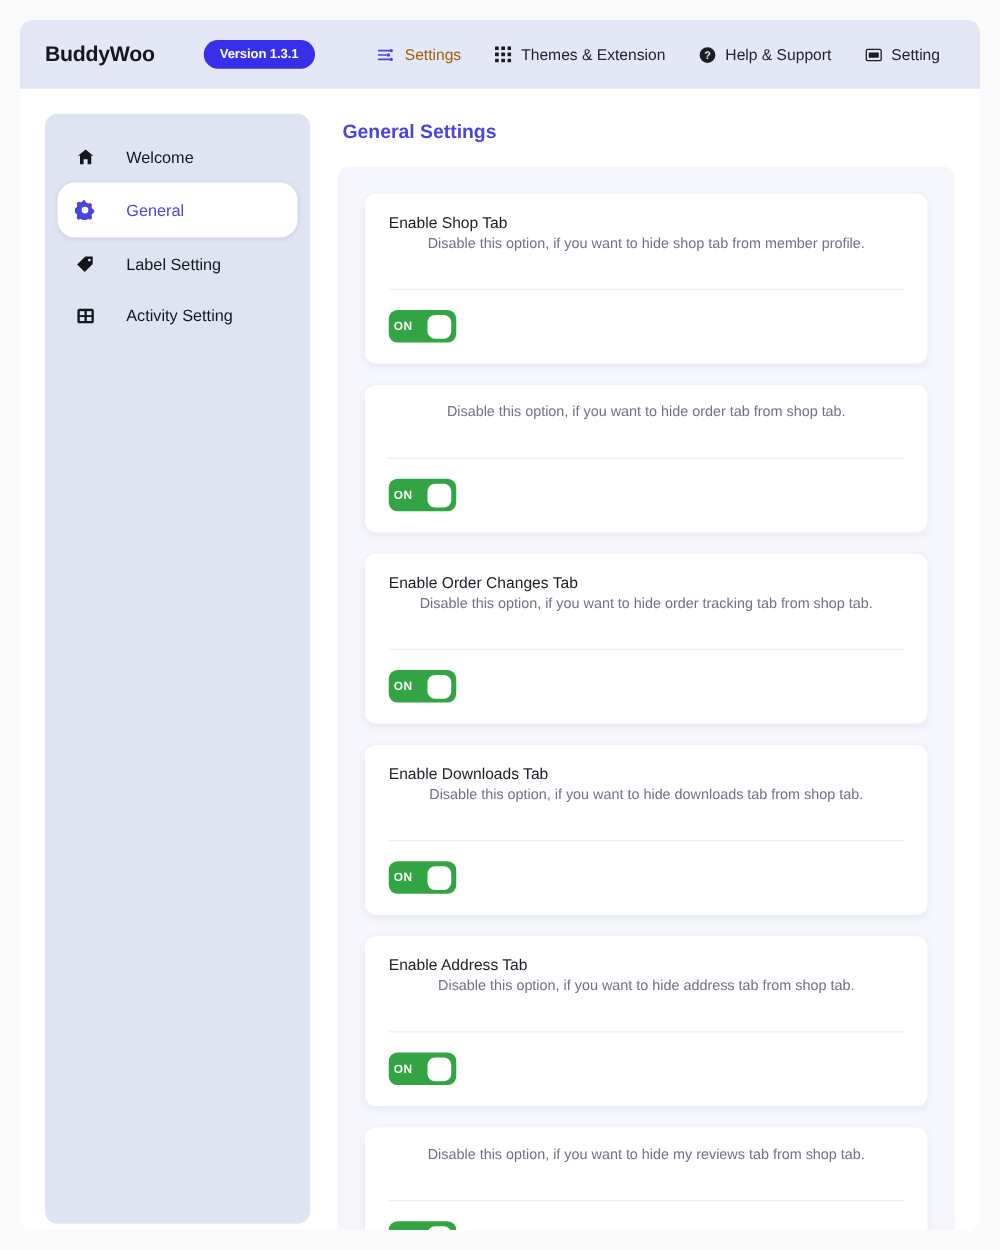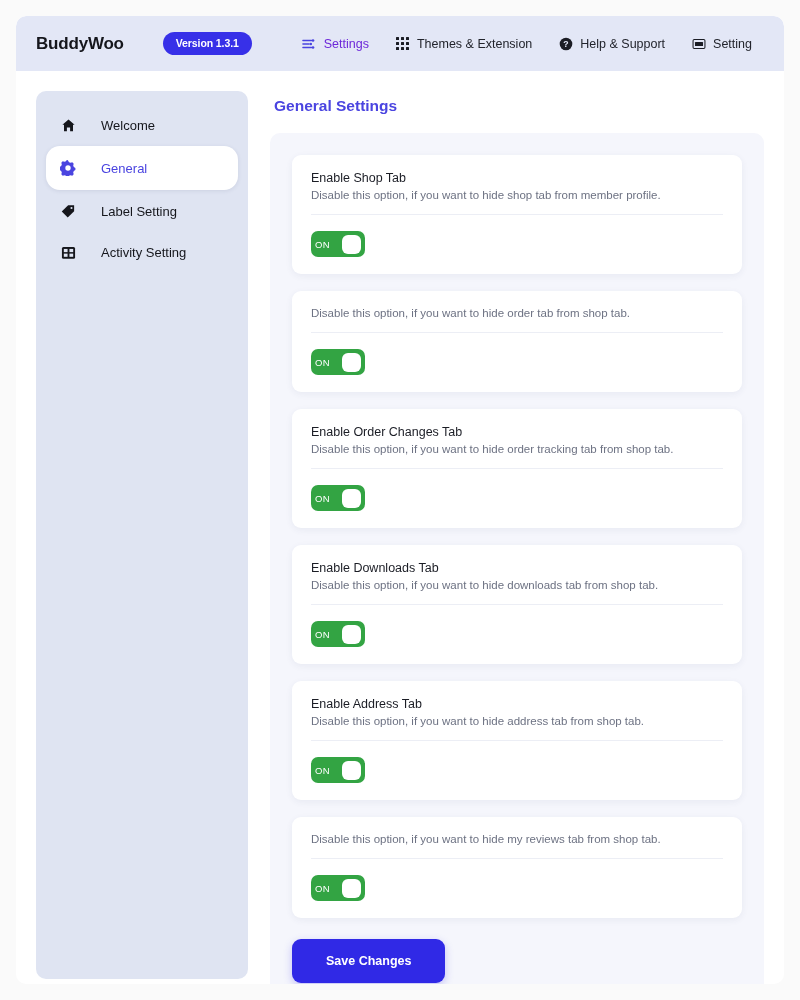--- a/index.html
+++ b/index.html
@@ -62,21 +62,21 @@
 
   .nav-item {
     display: flex;
     align-items: center;
     gap: 7px;
     font-size: 12.5px;
     color: #22242c;
     white-space: nowrap;
     cursor: pointer;
   }
-  .nav-item.active { color: #6d28d9; text-align: center; }
+  .nav-item.active { color: #a16207; text-align: center; }
   .nav-item .nav-ico { display: flex; align-items: center; justify-content: center; width: 15px; height: 15px; }
 
   
   #body-area {
     display: flex;
     padding: 20px;
     gap: 22px;
     height: calc(100% - 55px);
     align-items: flex-start;
   }
@@ -142,39 +142,40 @@
 
   .card-title {
     font-size: 12.5px;
     font-weight: normal;
     color: #1b1d25;
     margin-bottom: 4px;
   }
   .card-desc {
     font-size: 11.5px;
     color: #6d7283;
-    padding-bottom: 13px;
+    padding-bottom: 30px;
     border-bottom: 1px solid #eceef5;
+    text-align: center;
   }
 
   .toggle {
     margin-top: 16px;
     width: 54px;
     height: 26px;
     background: #33a443;
     border-radius: 7px;
     display: flex;
     align-items: center;
     padding: 0 4px;
     cursor: pointer;
     position: relative;
   }
   .toggle-label {
     font-size: 9.5px;
-    font-weight: normal;
+    font-weight: bold;
     color: #ffffff;
     letter-spacing: .4px;
   }
   .toggle-knob {
     position: absolute;
     right: 4px;
     width: 19px;
     height: 19px;
     background: #ffffff;
     border-radius: 6px;

